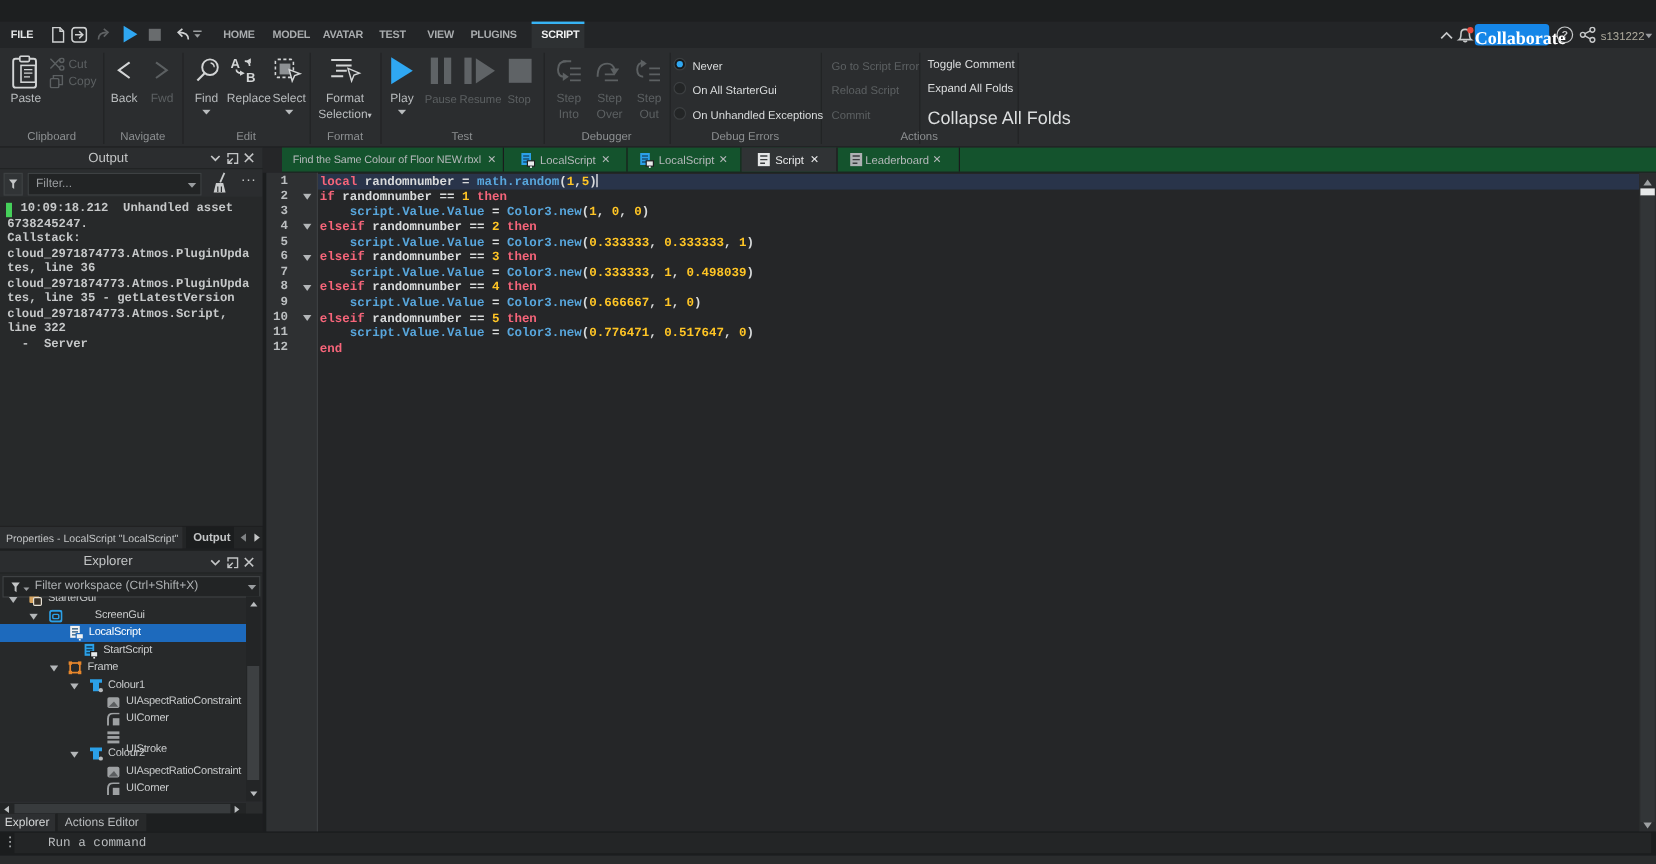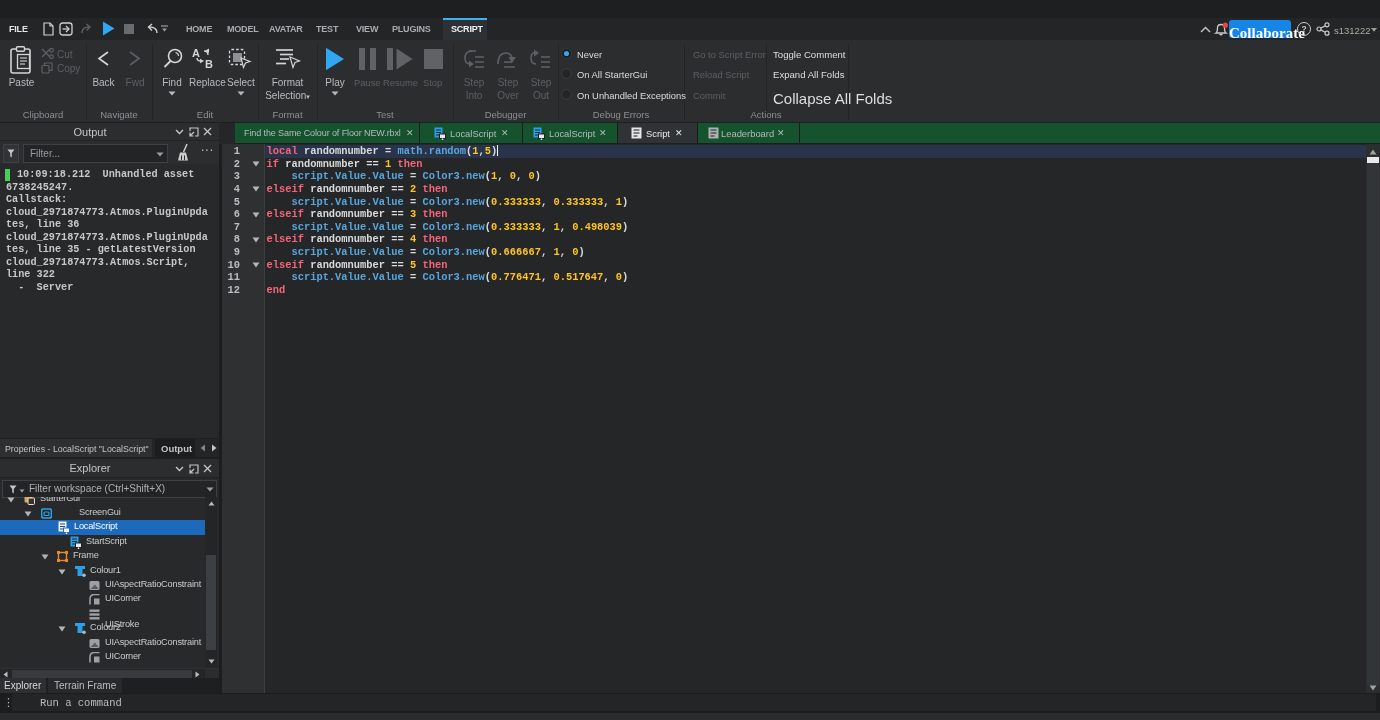--- a/index.html
+++ b/index.html
@@ -476,21 +476,21 @@
     <svg class="abs" style="left:195px;top:2px" width="5" height="7" viewBox="0 0 5 7">
           <polygon points="0.5,0.5 0.5,6.5 4.5,3.5" fill="#babdbf"></polygon>
         </svg>
     <div class="abs" style="left:205px;top:0;width:14px;height:10px;background:#2a2c2d;"></div>
   </div>
 
   <div class="abs" style="left:0;top:219px;width:219px;height:15px;background:#1d1f20;">
     <div class="abs" style="left:0;top:0;width:46px;height:15px;background:#2d2f31;"></div>
     <div class="abs" style="left:4px;top:2px;font-size:10px;color:#d6d8d9;">Explorer</div>
     <div class="abs" style="left:47px;top:0;width:74px;height:15px;background:#27292a;border-left:1px solid #1d1f20;"></div>
-    <div class="abs" style="left:54px;top:2px;font-size:10px;color:#b9bcbe;">Terrain Frame</div>
+    <div class="abs" style="left:54px;top:2px;font-size:10px;color:#b9bcbe;">Actions Editor</div>
   </div>
 </div>
 
 <div class="abs" style="left:219px;top:123px;width:1161px;height:570px;background:#252628;">
 
   <div class="abs" style="left:16px;top:0;width:1161px;height:20px;background:#14532d;border-bottom:1px solid #1d1f20;" id="tabbar">
     <div class="abs" style="left:0;top:0;width:184px;height:20px;border-right:1px solid #191b1c;">
       <div class="abs" style="left:9px;top:5px;font-size:9px;letter-spacing:-0.1px;color:#b6b9bb;white-space:nowrap;">Find the Same Colour of Floor NEW.rbxl</div>
       <div class="abs" style="left:171px;top:5px;font-size:9px;color:#b6b9bb;">✕</div>
     </div>

